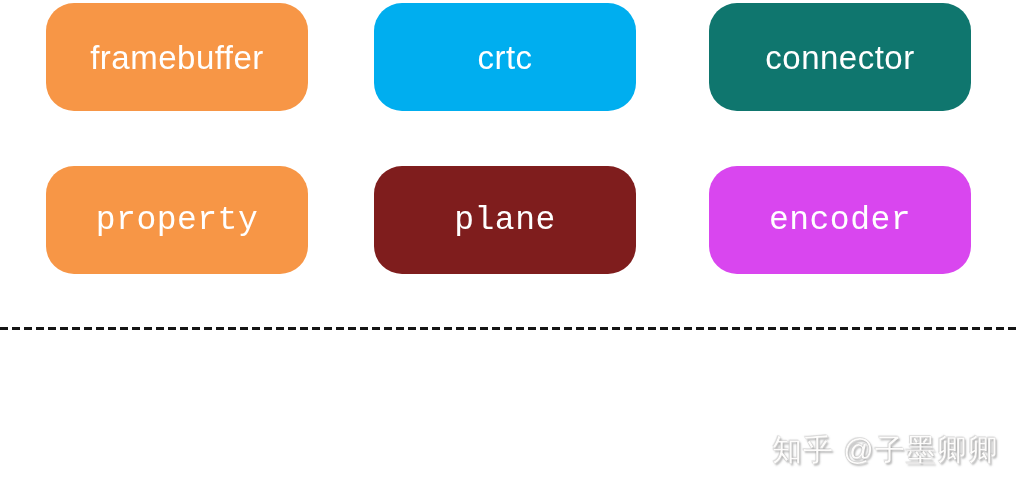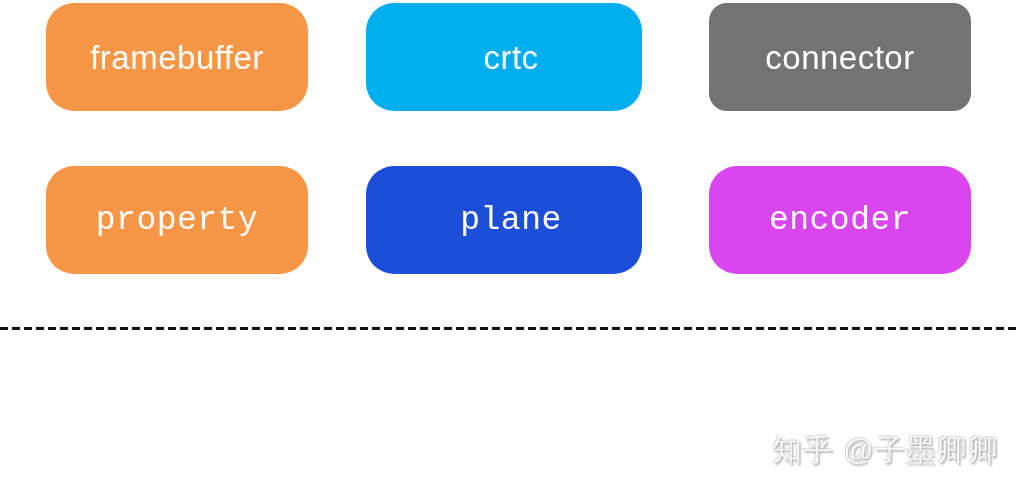--- a/index.html
+++ b/index.html
@@ -25,21 +25,21 @@
     justify-content: center;
   }
   .box-label {
     color: #ffffff;
     font-size: 33px;
     font-weight: 400;
     letter-spacing: 0.5px;
     line-height: 1;
   }
   .c1 { left: 46px; }
-  .c2 { left: 366px; padding-left: 14px; }
+  .c2 { left: 374px; }
   .c3 { left: 709px; }
   .r1 { top: 3px; }
   .r2 { top: 166px; font-family: Liberation Mono, monospace; }
   .r3 { top: 364px; height: 128px; }
   .separator {
     position: absolute;
     left: 0;
     top: 327px;
     width: 1017px;
     height: 3px;
@@ -64,28 +64,28 @@
 <body>
 
 <div class="canvas">
 
   <div class="box r1 c1" style="background: rgb(247, 150, 70);">
     <span class="box-label">framebuffer</span>
   </div>
   <div class="box r1 c2" style="background: rgb(0, 174, 239);">
     <span class="box-label">crtc</span>
   </div>
-  <div class="box r1 c3" style="background: #737373; border-radius: 18px;">
+  <div class="box r1 c3" style="background: #0f766e;">
     <span class="box-label">connector</span>
   </div>
 
   <div class="box r2 c1" style="background: rgb(247, 150, 70);">
     <span class="box-label">property</span>
   </div>
-  <div class="box r2 c2" style="background: #1d4ed8; align-items: center;">
+  <div class="box r2 c2" style="background: #7f1d1d; align-items: center;">
     <span class="box-label">plane</span>
   </div>
   <div class="box r2 c3" style="background: #d946ef;">
     <span class="box-label">encoder</span>
   </div>
 
   <div class="separator"></div>
 
 
   <div class="watermark">知乎 @子墨卿卿</div>

